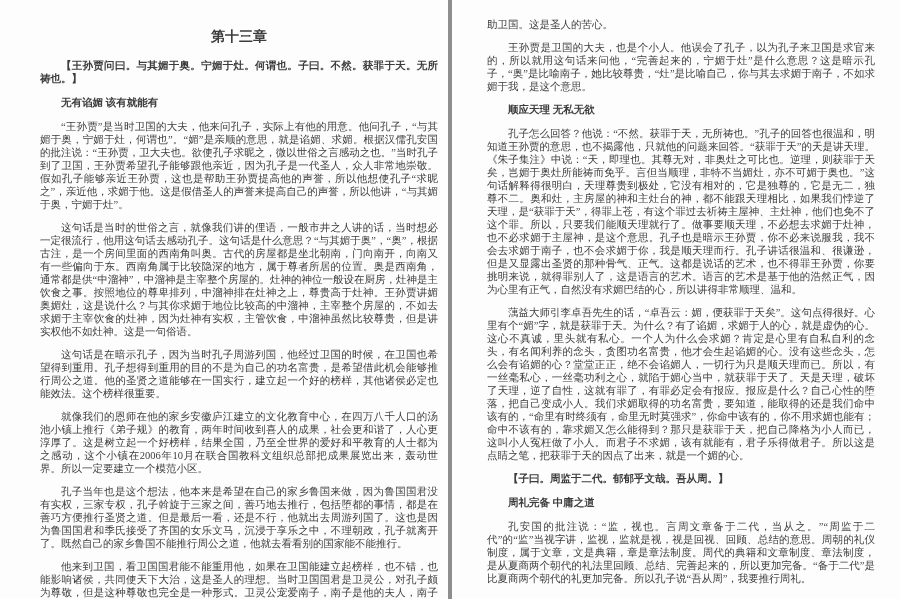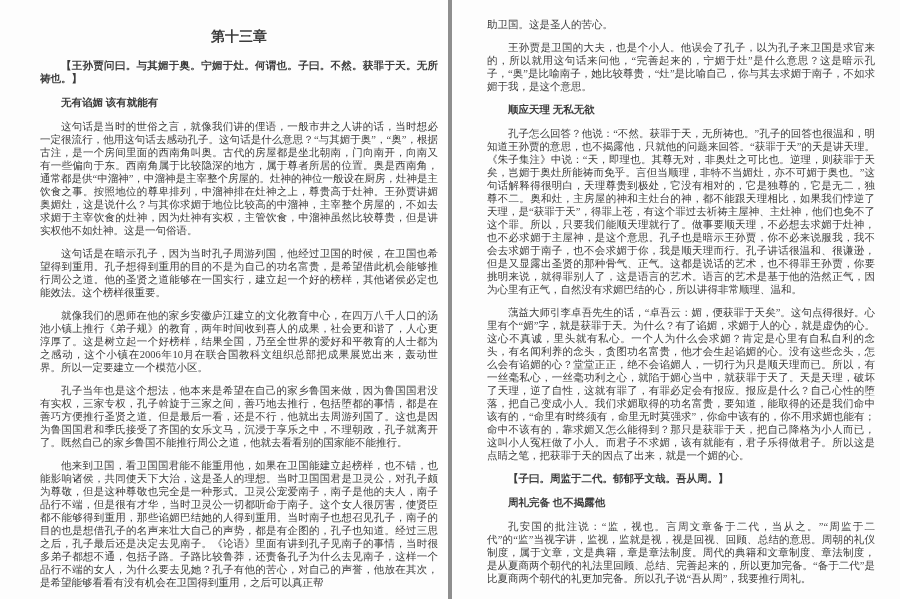--- a/index.html
+++ b/index.html
@@ -63,34 +63,35 @@
 </style>
 </head>
 <body>
 
 <div class="canvas">
 
   <div class="page page-left">
     <div class="chapter-title">第十三章</div>
     <p class="scripture">【王孙贾问曰。与其媚于奥。宁媚于灶。何谓也。子曰。不然。获罪于天。无所祷也。】</p>
     <p class="section-heading">无有谄媚 该有就能有</p>
+    <p class="para">“王孙贾”是当时卫国的大夫，他来问孔子，实际上有他的用意。他问孔子，“与其媚于奥，宁媚于灶，何谓也”。“媚”是亲顺的意思，就是谄媚、求媚。根据汉儒孔安国的批注说：“王孙贾，卫大夫也。欲使孔子求昵之，微以世俗之言感动之也。”当时孔子到了卫国，王孙贾希望孔子能够跟他亲近，因为孔子是一代圣人，众人非常地崇敬。假如孔子能够亲近王孙贾，这也是帮助王孙贾提高他的声誉，所以他想使孔子“求昵之”，亲近他，求媚于他。这是假借圣人的声誉来提高自己的声誉，所以他讲，“与其媚于奥，宁媚于灶”。</p>
     <p class="para">这句话是当时的世俗之言，就像我们讲的俚语，一般市井之人讲的话，当时想必一定很流行，他用这句话去感动孔子。这句话是什么意思？“与其媚于奥”，“奥”，根据古注，是一个房间里面的西南角叫奥。古代的房屋都是坐北朝南，门向南开，向南又有一些偏向于东。西南角属于比较隐深的地方，属于尊者所居的位置。奥是西南角，通常都是供“中溜神”，中溜神是主宰整个房屋的。灶神的神位一般设在厨房，灶神是主饮食之事。按照地位的尊卑排列，中溜神排在灶神之上，尊贵高于灶神。王孙贾讲媚奥媚灶，这是说什么？与其你求媚于地位比较高的中溜神，主宰整个房屋的，不如去求媚于主宰饮食的灶神，因为灶神有实权，主管饮食，中溜神虽然比较尊贵，但是讲实权他不如灶神。这是一句俗语。</p>
     <p class="para">这句话是在暗示孔子，因为当时孔子周游列国，他经过卫国的时候，在卫国也希望得到重用。孔子想得到重用的目的不是为自己的功名富贵，是希望借此机会能够推行周公之道。他的圣贤之道能够在一国实行，建立起一个好的榜样，其他诸侯必定也能效法。这个榜样很重要。</p>
     <p class="para">就像我们的恩师在他的家乡安徽庐江建立的文化教育中心，在四万八千人口的汤池小镇上推行《弟子规》的教育，两年时间收到喜人的成果，社会更和谐了，人心更淳厚了。这是树立起一个好榜样，结果全国，乃至全世界的爱好和平教育的人士都为之感动，这个小镇在2006年10月在联合国教科文组织总部把成果展览出来，轰动世界。所以一定要建立一个模范小区。</p>
     <p class="para">孔子当年也是这个想法，他本来是希望在自己的家乡鲁国来做，因为鲁国国君没有实权，三家专权，孔子斡旋于三家之间，善巧地去推行，包括堕都的事情，都是在善巧方便推行圣贤之道。但是最后一看，还是不行，他就出去周游列国了。这也是因为鲁国国君和季氏接受了齐国的女乐文马，沉浸于享乐之中，不理朝政，孔子就离开了。既然自己的家乡鲁国不能推行周公之道，他就去看看别的国家能不能推行。</p>
     <p class="para">他来到卫国，看卫国国君能不能重用他，如果在卫国能建立起榜样，也不错，也能影响诸侯，共同使天下大治，这是圣人的理想。当时卫国国君是卫灵公，对孔子颇为尊敬，但是这种尊敬也完全是一种形式。卫灵公宠爱南子，南子是他的夫人，南子品行不端，但是很有才华，当时卫灵公一切都听命于南子。这个女人很厉害，使贤臣都不能够得到重用，那些谄媚巴结她的人得到重用。当时南子也想召见孔子，南子的目的也是想借孔子的名声来壮大自己的声势，都是有企图的，孔子也知道。经过三思之后，孔子最后还是决定去见南子。《论语》里面有讲到孔子见南子的事情，当时很多弟子都想不通，包括子路。子路比较鲁莽，还责备孔子为什么去见南子，这样一个品行不端的女人，为什么要去见她？孔子有他的苦心，对自己的声誉，他放在其次，是希望能够看看有没有机会在卫国得到重用，之后可以真正帮</p>
   </div>
 
   <div class="divider"></div>
 
   <div class="page page-right">
     <p class="para continuation">助卫国。这是圣人的苦心。</p>
     <p class="para">王孙贾是卫国的大夫，也是个小人。他误会了孔子，以为孔子来卫国是求官来的，所以就用这句话来问他，“完善起来的，宁媚于灶”是什么意思？这是暗示孔子，“奥”是比喻南子，她比较尊贵，“灶”是比喻自己，你与其去求媚于南子，不如求媚于我，是这个意思。</p>
     <p class="section-heading">顺应天理 无私无欲</p>
     <p class="para">孔子怎么回答？他说：“不然。获罪于天，无所祷也。”孔子的回答也很温和，明知道王孙贾的意思，也不揭露他，只就他的问题来回答。“获罪于天”的天是讲天理。《朱子集注》中说：“天，即理也。其尊无对，非奥灶之可比也。逆理，则获罪于天矣，岂媚于奥灶所能祷而免乎。言但当顺理，非特不当媚灶，亦不可媚于奥也。”这句话解释得很明白，天理尊贵到极处，它没有相对的，它是独尊的，它是无二，独尊不二。奥和灶，主房屋的神和主灶台的神，都不能跟天理相比，如果我们悖逆了天理，是“获罪于天”，得罪上苍，有这个罪过去祈祷主屋神、主灶神，他们也免不了这个罪。所以，只要我们能顺天理就行了。做事要顺天理，不必想去求媚于灶神，也不必求媚于主屋神，是这个意思。孔子也是暗示王孙贾，你不必来说服我，我不会去求媚于南子，也不会求媚于你，我是顺天理而行。孔子讲话很温和、很谦逊，但是又显露出圣贤的那种骨气、正气。这都是说话的艺术，也不得罪王孙贾，你要挑明来说，就得罪别人了，这是语言的艺术。语言的艺术是基于他的浩然正气，因为心里有正气，自然没有求媚巴结的心，所以讲得非常顺理、温和。</p>
     <p class="para">蕅益大师引李卓吾先生的话，“卓吾云：媚，便获罪于天矣”。这句点得很好。心里有个“媚”字，就是获罪于天。为什么？有了谄媚，求媚于人的心，就是虚伪的心。这心不真诚，里头就有私心。一个人为什么会求媚？肯定是心里有自私自利的念头，有名闻利养的念头，贪图功名富贵，他才会生起谄媚的心。没有这些念头，怎么会有谄媚的心？堂堂正正，绝不会谄媚人，一切行为只是顺天理而已。所以，有一丝毫私心，一丝毫功利之心，就陷于媚心当中，就获罪于天了。天是天理，破坏了天理，逆了自性，这就有罪了，有罪必定会有报应。报应是什么？自己心性的堕落，把自己变成小人。我们求媚取得的功名富贵，要知道，能取得的还是我们命中该有的，“命里有时终须有，命里无时莫强求”，你命中该有的，你不用求媚也能有；命中不该有的，靠求媚又怎么能得到？那只是获罪于天，把自己降格为小人而已，这叫小人冤枉做了小人。而君子不求媚，该有就能有，君子乐得做君子。所以这是点睛之笔，把获罪于天的因点了出来，就是一个媚的心。</p>
     <p class="scripture">【子曰。周监于二代。郁郁乎文哉。吾从周。】</p>
-    <p class="section-heading">周礼完备 也不揭露他</p>
+    <p class="section-heading">周礼完备 中庸之道</p>
     <p class="para">孔安国的批注说：“监，视也。言周文章备于二代，当从之。”“周监于二代”的“监”当视字讲，监视，监就是视，视是回视、回顾、总结的意思。周朝的礼仪制度，属于文章，文是典籍，章是章法制度。周代的典籍和文章制度、章法制度，是从夏商两个朝代的礼法里回顾、总结、完善起来的，所以更加完备。“备于二代”是比夏商两个朝代的礼更加完备。所以孔子说“吾从周”，我要推行周礼。</p>
 
   </div>
 
 </div>
 
 </body></html>

